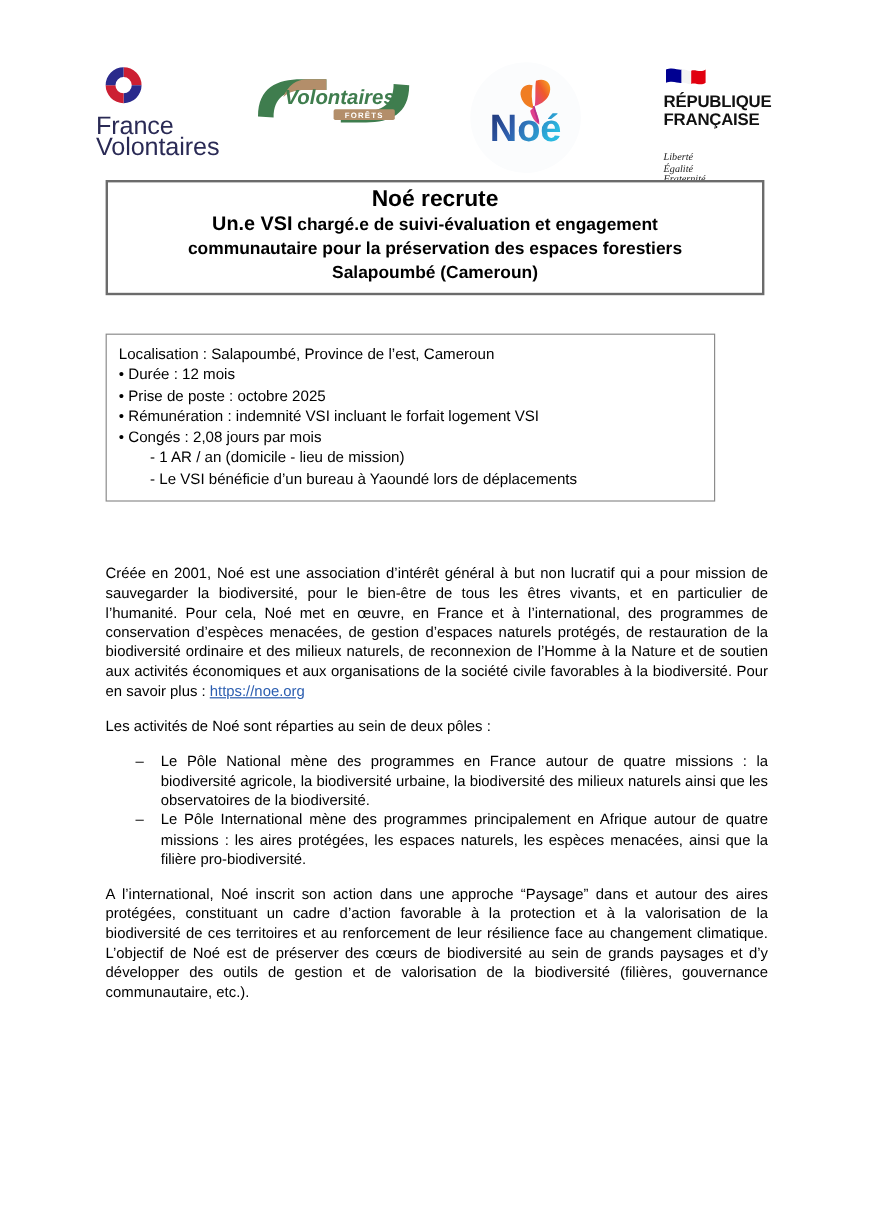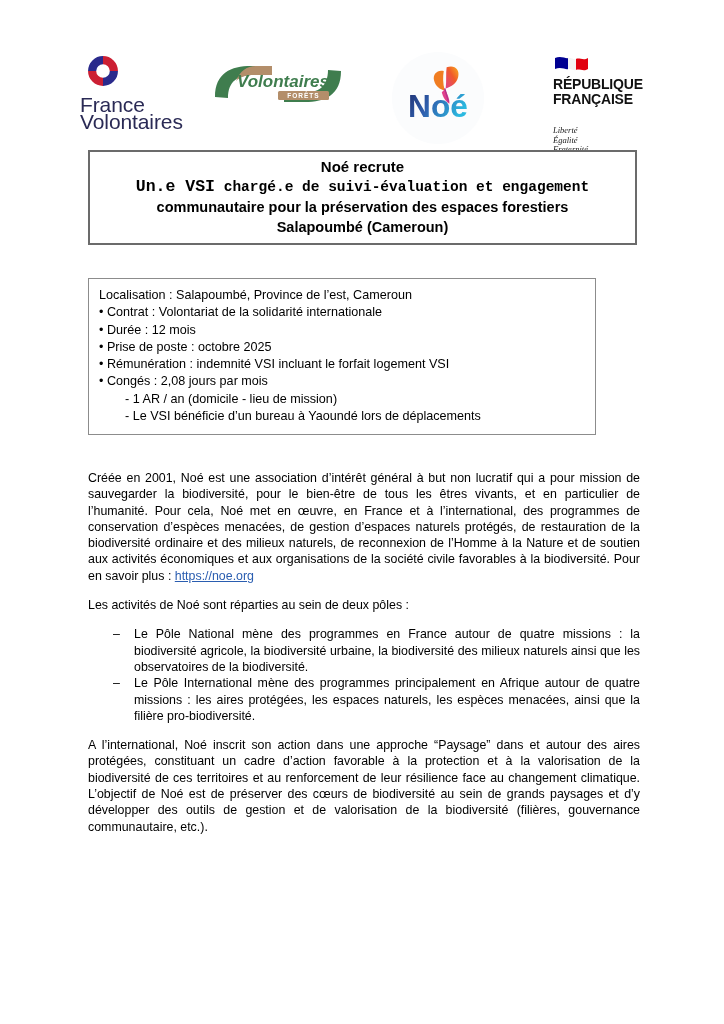--- a/index.html
+++ b/index.html
@@ -74,29 +74,28 @@
     left: 88px;
     top: 150px;
     width: 549px;
     box-sizing: border-box;
     border: 2px solid #6b6b6b;
     background: #ffffff;
     padding: 4px 8px 6px 8px;
     text-align: center;
   }
   .title-line-1 {
-    font-size: 15px;
+    font-size: 19px;
     font-weight: bold;
     line-height: 21px;
   }
   .title-line-2 {
     font-size: 14.5px;
     font-weight: bold;
     line-height: 20px;
-    font-family: Liberation Mono, monospace;
   }
   .title-lead {
     font-size: 16.5px;
     font-weight: bold;
   }
   .title-line-3,
   .title-line-4 {
     font-size: 14.5px;
     font-weight: bold;
     line-height: 20px;
@@ -241,21 +240,20 @@
 
 <div class="title-box">
   <div class="title-line-1">Noé recrute</div>
   <div class="title-line-2"><span class="title-lead">Un.e VSI</span><span> chargé.e de suivi-évaluation et engagement</span></div>
   <div class="title-line-3">communautaire pour la préservation des espaces forestiers</div>
   <div class="title-line-4">Salapoumbé (Cameroun)</div>
 </div>
 
 <div class="info-box">
   <div class="info-line">Localisation : Salapoumbé, Province de l’est, Cameroun</div>
-  <div class="info-line">• Contrat : Volontariat de la solidarité internationale</div>
   <div class="info-line">• Durée : 12 mois</div>
   <div class="info-line">• Prise de poste : octobre 2025</div>
   <div class="info-line">• Rémunération : indemnité VSI incluant le forfait logement VSI</div>
   <div class="info-line">• Congés : 2,08 jours par mois</div>
   <div class="info-line sub">- 1 AR / an (domicile - lieu de mission)</div>
   <div class="info-line sub">- Le VSI bénéficie d’un bureau à Yaoundé lors de déplacements</div>
 </div>
 
 <div class="content">
 

